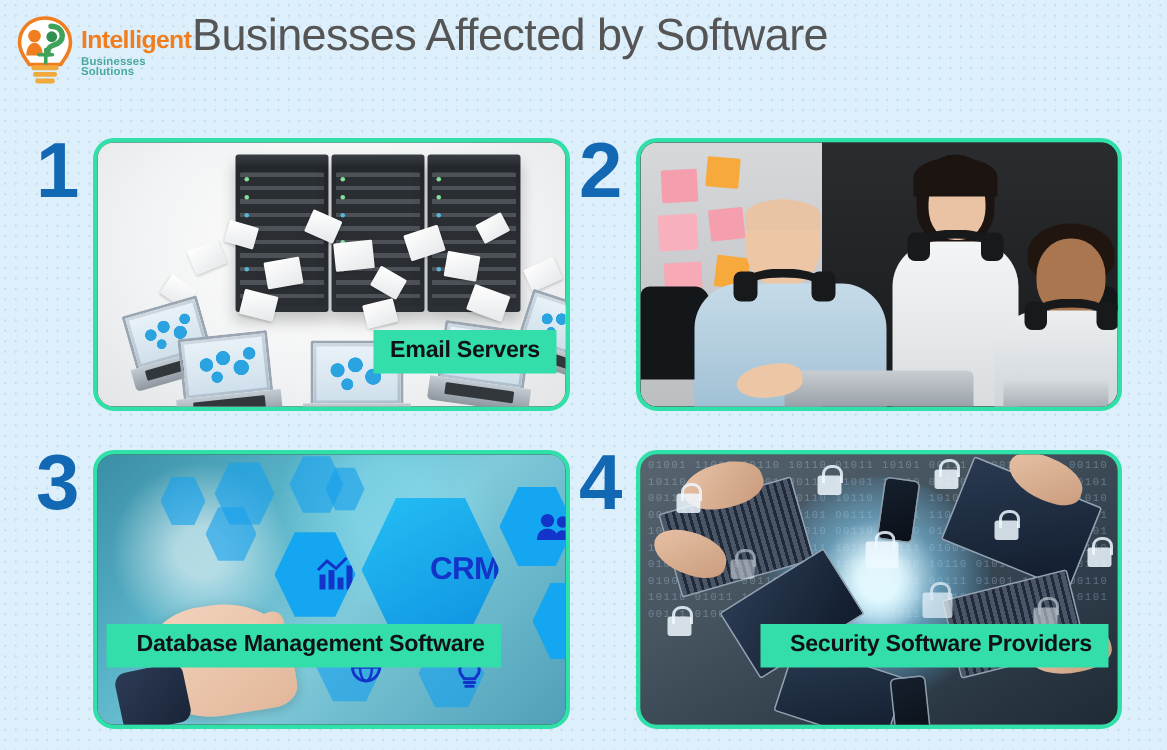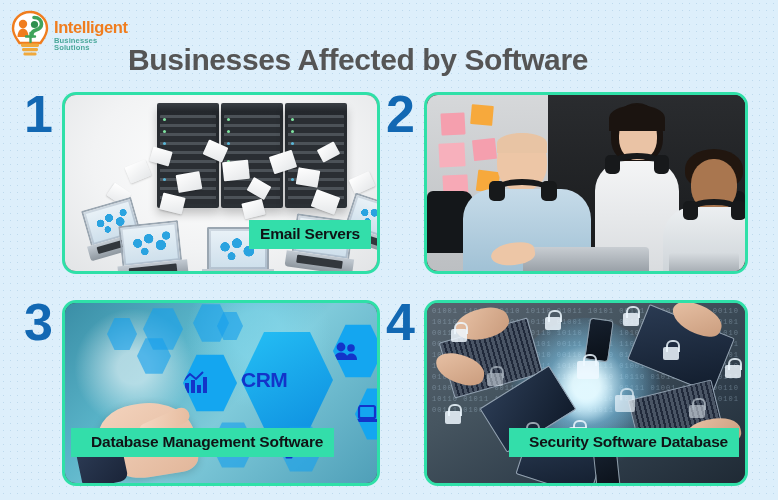--- a/index.html
+++ b/index.html
@@ -30,22 +30,22 @@
     font-size: 16.5px; font-weight: 700; color: #f07d1e;
     letter-spacing: -0.4px;
   }
   .logo-sub {
     font-size: 7.6px; font-weight: 700; color: #4aa89b;
     letter-spacing: 0.1px; margin-top: 1px;
   }
 
   .title {
     position: absolute; left: 128px; top: 6px; width: 620px;
-    font-size: 30px; font-weight: 700; color: #555555;
-    line-height: 1.22; letter-spacing: -0.4px; margin-top: 36px;
+    font-size: 30px; font-weight: 400; color: #555555;
+    line-height: 1.22; letter-spacing: -0.4px;
   }
 
   
   .card-slot { position: absolute; }
   .slot-1 { left: 24px;  top: 92px;  width: 360px; height: 182px; }
   .slot-2 { left: 386px; top: 92px;  width: 366px; height: 182px; }
   .slot-3 { left: 24px;  top: 300px; width: 360px; height: 186px; }
   .slot-4 { left: 386px; top: 300px; width: 366px; height: 186px; }
 
   .num {
@@ -70,21 +70,21 @@
     background: #33deaa;
     color: #101316;
     font-size: 15.5px; font-weight: 700;
     letter-spacing: -0.2px;
     padding: 5px 11px 6px 11px;
     white-space: nowrap;
     line-height: 1.15;
   }
   .label.right { right: 6px; }
   .label.left  { left: 6px; }
-  .label.lowbar { bottom: 26px; padding-left: 20px; }
+  .label.lowbar { bottom: 38px; padding-left: 20px; }
 
   
   .art-servers { background: radial-gradient(ellipse at 50% 38%, #ffffff 0%, #f2f3f4 58%, #e2e4e6 100%); }
   .rack {
     position: absolute; top: 8px;
     width: 62px; height: 105px;
     background: linear-gradient(180deg,#3a3f45 0%, #24282d 8%, #2c3136 100%);
     border-radius: 2px;
     box-shadow: 0 6px 10px rgba(0,0,0,0.22);
   }
@@ -161,21 +161,21 @@
   .art-crm {
     background:
       radial-gradient(circle at 22% 36%, rgba(255,255,255,0.55) 0 6%, transparent 22%),
       radial-gradient(circle at 62% 18%, rgba(140,225,245,0.5) 0 10%, transparent 30%),
       linear-gradient(135deg,#3a8ea6 0%, #58b2c7 30%, #7fcada 55%, #4f9fb8 100%);
   }
   .hex {
     position:absolute;
     background:#14a6f0;
     clip-path: polygon(25% 3%, 75% 3%, 100% 50%, 75% 97%, 25% 97%, 0% 50%);
-    display:flex; align-items:center; justify-content:flex-start;
+    display:flex; align-items:center; justify-content:flex-end;
     color:#0b3fd4; font-weight:800;
     box-shadow: 0 2px 8px rgba(0,0,0,0.15);
   }
   .hex.soft { background: rgba(22,160,235,0.62); }
   .hex-label { font-size: 21px; color:#1334c9; letter-spacing:-0.5px; font-weight:800; }
   .hand {
     position:absolute; left:34px; bottom:6px; width:96px; height:74px;
     background: linear-gradient(150deg,#f3d3bd,#e2b79b);
     border-radius: 40% 52% 18% 46%;
     transform: rotate(-9deg);
@@ -478,15 +478,15 @@
       <div class="lock" style="left:118px; top:14px;"></div>
       <div class="lock" style="left:150px; top:58px; width:22px; height:18px;"></div>
       <div class="lock" style="left:196px; top:10px;"></div>
       <div class="lock" style="left:188px; top:92px; width:20px; height:17px; opacity:0.8;"></div>
       <div class="lock" style="left:236px; top:44px;"></div>
       <div class="lock" style="left:262px; top:102px; opacity:0.6;"></div>
       <div class="lock" style="left:298px; top:62px;"></div>
       <div class="lock" style="left:96px;  top:126px; opacity:0.7;"></div>
       <div class="lock" style="left:142px; top:124px; width:18px; height:15px;"></div>
     </div>
-    <div class="label right lowbar">Security Software Database</div>
+    <div class="label right lowbar">Security Software Providers</div>
   </div>
 </div>
 
 </body></html>

